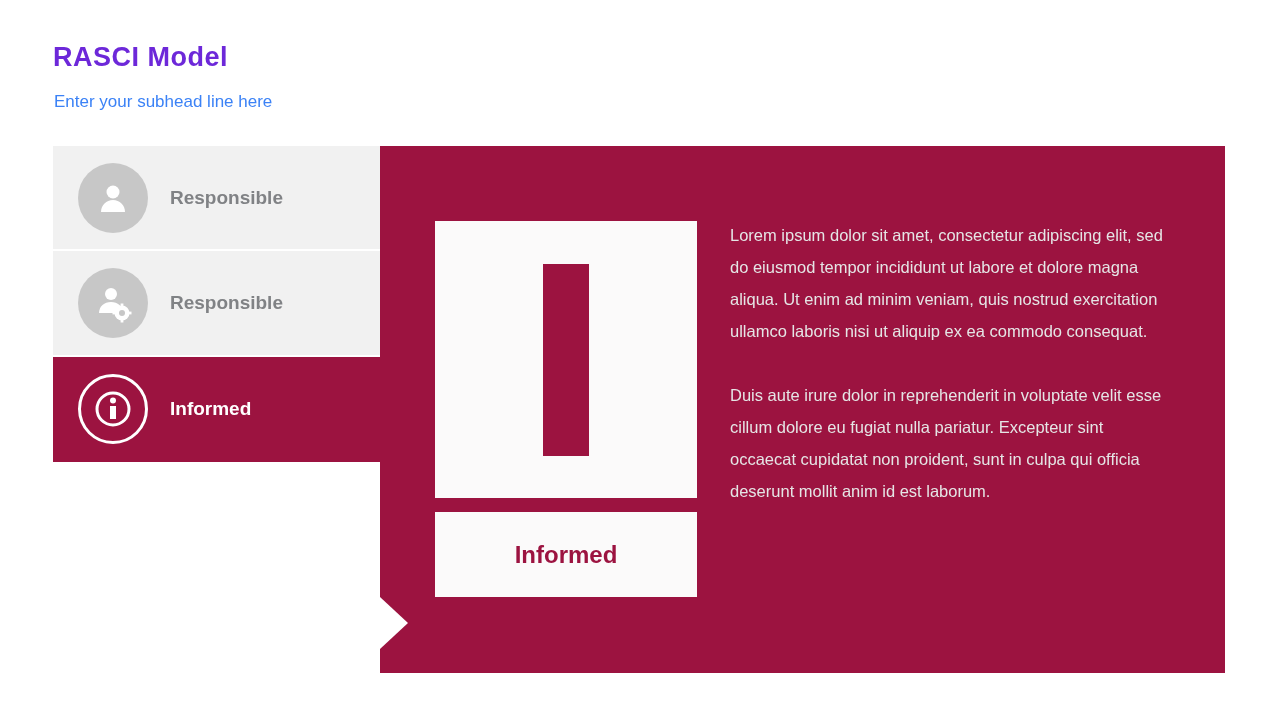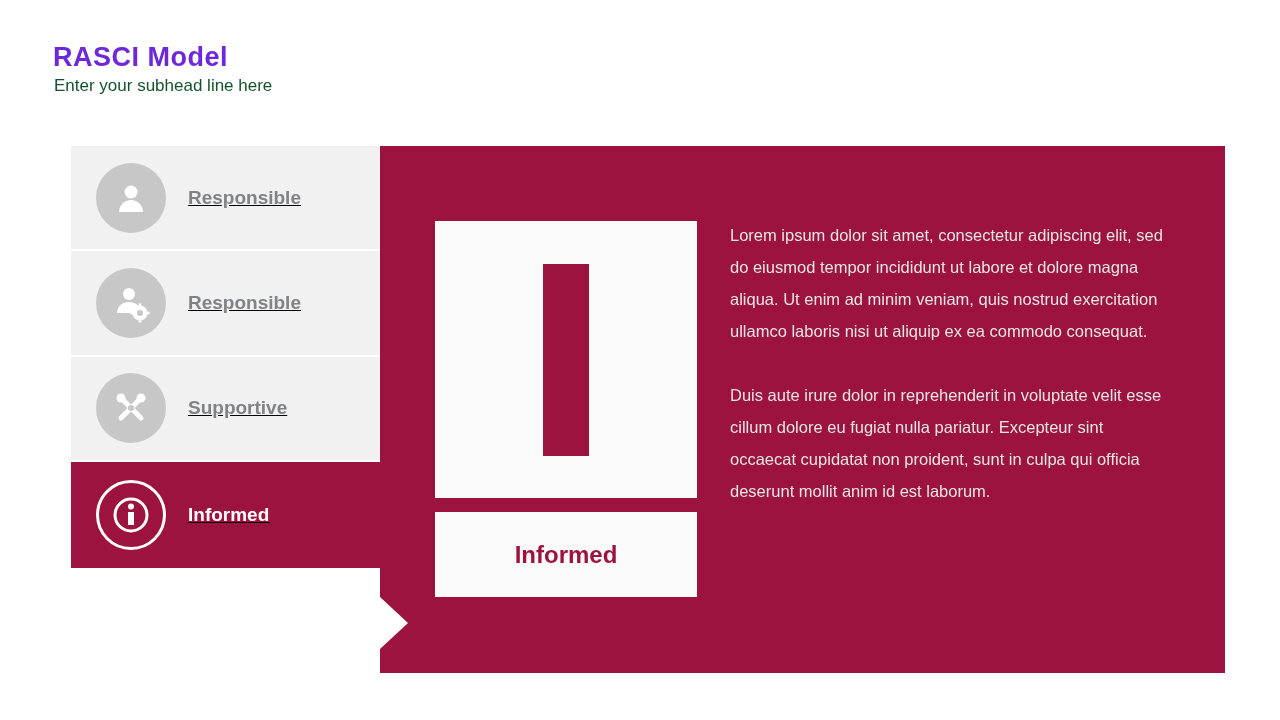--- a/index.html
+++ b/index.html
@@ -21,34 +21,33 @@
     left: 53px;
     top: 42px;
     font-size: 27px;
     font-weight: bold;
     color: #6d28d9;
     letter-spacing: 0.5px;
   }
   .slide-subtitle {
     position: absolute;
     left: 54px;
-    top: 76px;
+    top: 92px;
     font-size: 17px;
-    color: #14532d;
+    color: #3b82f6;
     font-weight: 400;
   }
 
   
   .left-list {
     position: absolute;
-    left: 71px;
+    left: 53px;
     top: 146px;
     width: 327px;
     height: 454px;
-    text-decoration: underline;
   }
   .list-item {
     position: relative;
     height: 105.4px;
     box-sizing: border-box;
     background: #f1f1f1;
     border-bottom: 2px solid #ffffff;
     display: flex;
     align-items: center;
     padding-left: 25px;
@@ -186,34 +185,20 @@
           <rect x="28.6" y="21.5" width="2.8" height="4"></rect>
           <rect x="28.6" y="36.5" width="2.8" height="4"></rect>
           <rect x="20.5" y="29.6" width="4" height="2.8"></rect>
           <rect x="35.5" y="29.6" width="4" height="2.8"></rect>
         </g>
       </svg>
     </span>
     <span class="item-label">Responsible</span>
   </div>
 
-  <div class="list-item">
-    <span class="item-circle">
-      <svg width="40" height="40" viewBox="0 0 40 40">
-        <g stroke="#ffffff" stroke-width="5" stroke-linecap="round">
-          <line x1="10" y1="10" x2="30" y2="30"></line>
-          <line x1="30" y1="10" x2="10" y2="30"></line>
-        </g>
-        <circle cx="10" cy="10" r="4.5" fill="#ffffff"></circle>
-        <circle cx="30" cy="10" r="4.5" fill="#ffffff"></circle>
-        <circle cx="20" cy="20" r="3" fill="#c7c7c7"></circle>
-      </svg>
-    </span>
-    <span class="item-label">Supportive</span>
-  </div>
 
 
   <div class="list-item active">
     <span class="item-circle">
       <svg width="40" height="40" viewBox="0 0 40 40">
         <circle cx="20" cy="20" r="16" fill="none" stroke="#ffffff" stroke-width="3"></circle>
         <circle cx="20" cy="11.5" r="3" fill="#ffffff"></circle>
         <rect x="17" y="17" width="6" height="13" fill="#ffffff"></rect>
       </svg>
     </span>

